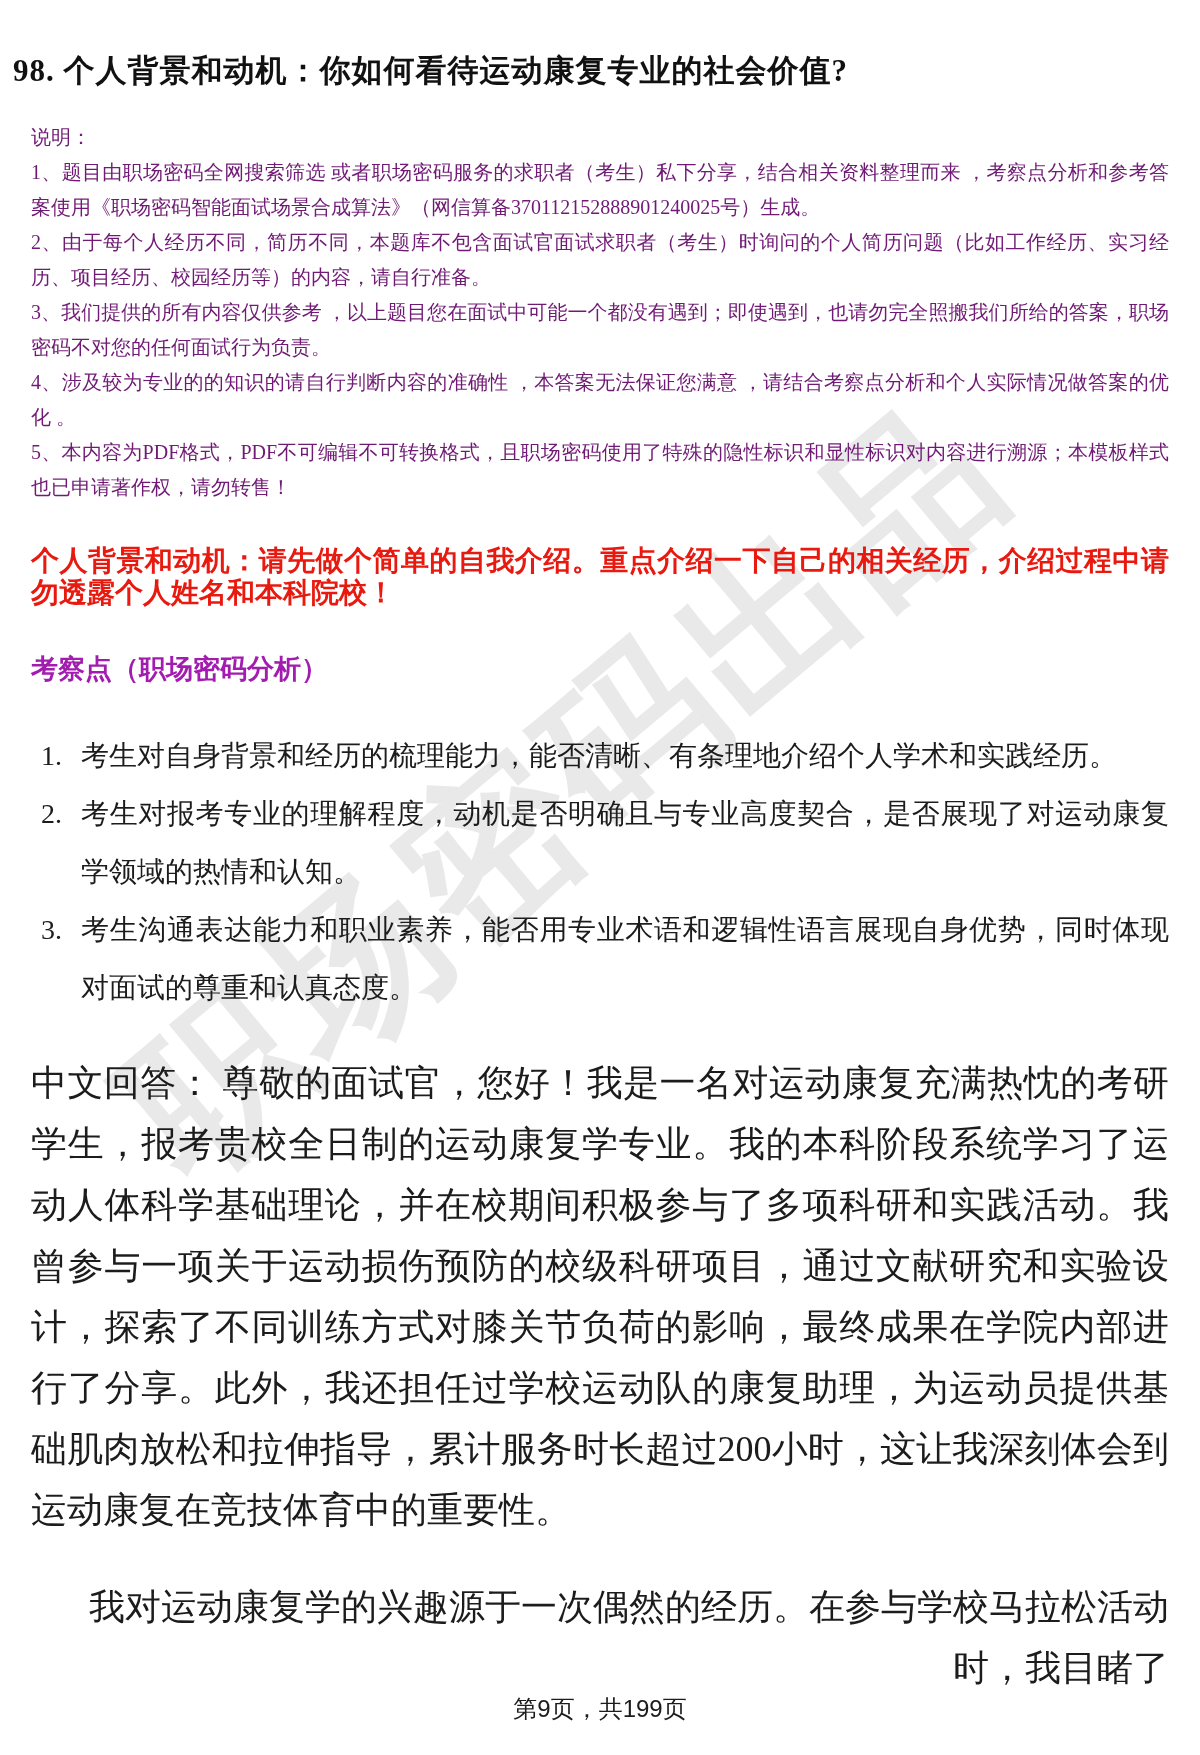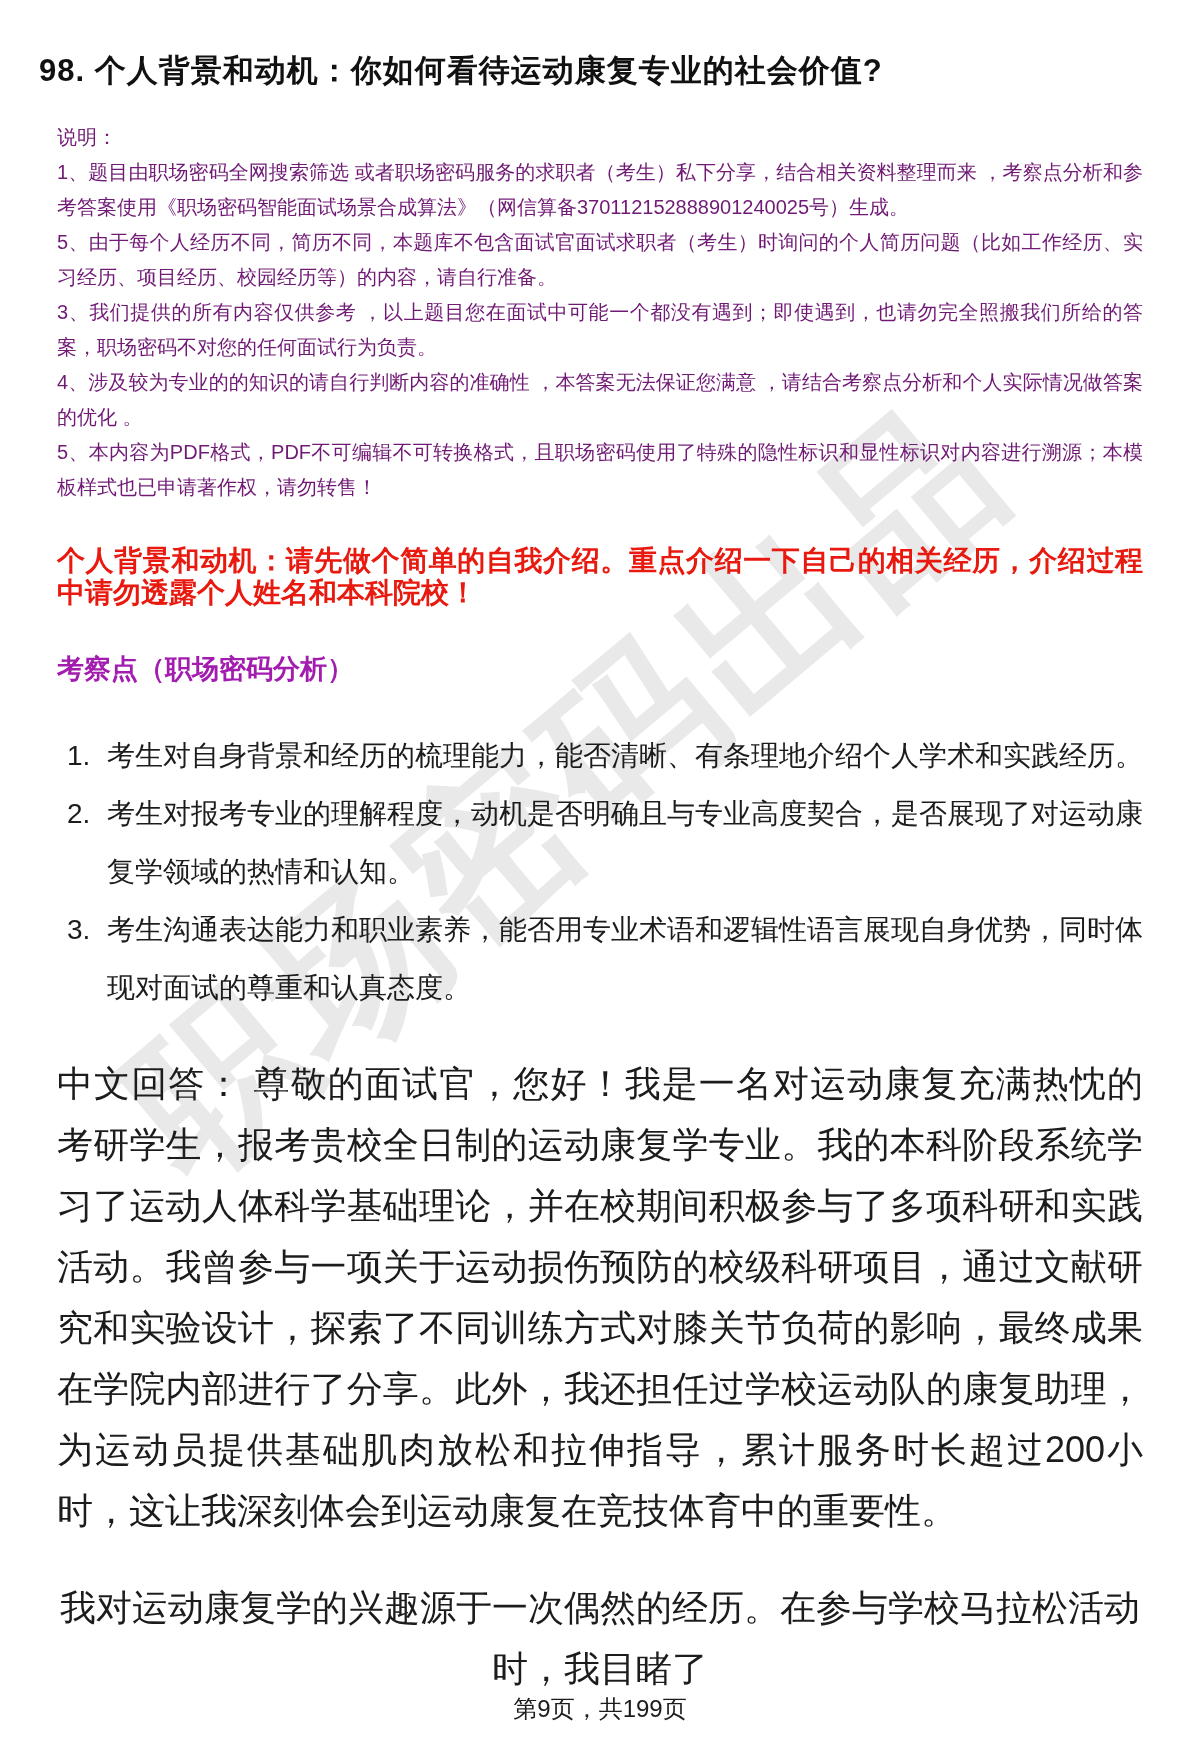--- a/index.html
+++ b/index.html
@@ -19,21 +19,22 @@
     font-weight:bold;
     letter-spacing:8px;
     color:#e9e9e9;
     white-space:nowrap;
     z-index:0;
     user-select:none;
   }
   .content{
     position:relative;
     z-index:1;
-    padding:0 57px;
+    padding:0 31px;
+    font-family:Liberation Serif, serif;
   }
   .title{
     margin-left:-18px;
     padding-top:50px;
     font-size:31px;
     font-weight:bold;
     color:#111;
     letter-spacing:1px;
   }
   .notes{
@@ -74,21 +75,21 @@
     left:10px;top:0;
   }
   .answer{
     font-size:36px;
     line-height:61px;
     color:#1c1c1c;
     text-align:justify;
     text-justify:inter-ideograph;
   }
   .answer.p1{margin-top:36px;}
-  .answer.p2{margin-top:36px;text-align:center;}
+  .answer.p2{margin-top:36px;text-align:right;}
   .footer{
     position:absolute;
     left:0;right:0;
     bottom:30px;
     text-align:center;
     font-size:24px;
     color:#1c1c1c;
     z-index:1;
   }
 </style>
@@ -99,21 +100,21 @@
 
   <div class="watermark" style="color: rgb(233, 233, 233);">职场密码出品</div>
 
   <div class="content">
 
     <div class="title">98.  个人背景和动机：你如何看待运动康复专业的社会价值?</div>
 
     <div class="notes">
       <div>说明：</div>
       <div>1、题目由职场密码全网搜索筛选 或者职场密码服务的求职者（考生）私下分享，结合相关资料整理而来 ，考察点分析和参考答案使用《职场密码智能面试场景合成算法》（网信算备370112152888901240025号）生成。</div>
-      <div>5、由于每个人经历不同，简历不同，本题库不包含面试官面试求职者（考生）时询问的个人简历问题（比如工作经历、实习经历、项目经历、校园经历等）的内容，请自行准备。</div>
+      <div>2、由于每个人经历不同，简历不同，本题库不包含面试官面试求职者（考生）时询问的个人简历问题（比如工作经历、实习经历、项目经历、校园经历等）的内容，请自行准备。</div>
       <div>3、我们提供的所有内容仅供参考 ，以上题目您在面试中可能一个都没有遇到；即使遇到，也请勿完全照搬我们所给的答案，职场密码不对您的任何面试行为负责。</div>
       <div>4、涉及较为专业的的知识的请自行判断内容的准确性 ，本答案无法保证您满意 ，请结合考察点分析和个人实际情况做答案的优化 。</div>
       <div>5、本内容为PDF格式，PDF不可编辑不可转换格式，且职场密码使用了特殊的隐性标识和显性标识对内容进行溯源；本模板样式也已申请著作权，请勿转售！</div>
     </div>
 
     <div class="question accent" style="color: rgb(232, 25, 15);">个人背景和动机：请先做个简单的自我介绍。重点介绍一下自己的相关经历，介绍过程中请勿透露个人姓名和本科院校！</div>
 
     <div class="analysis-heading accent" style="color: #a21caf;">考察点（职场密码分析）</div>
 
     <div class="points">

